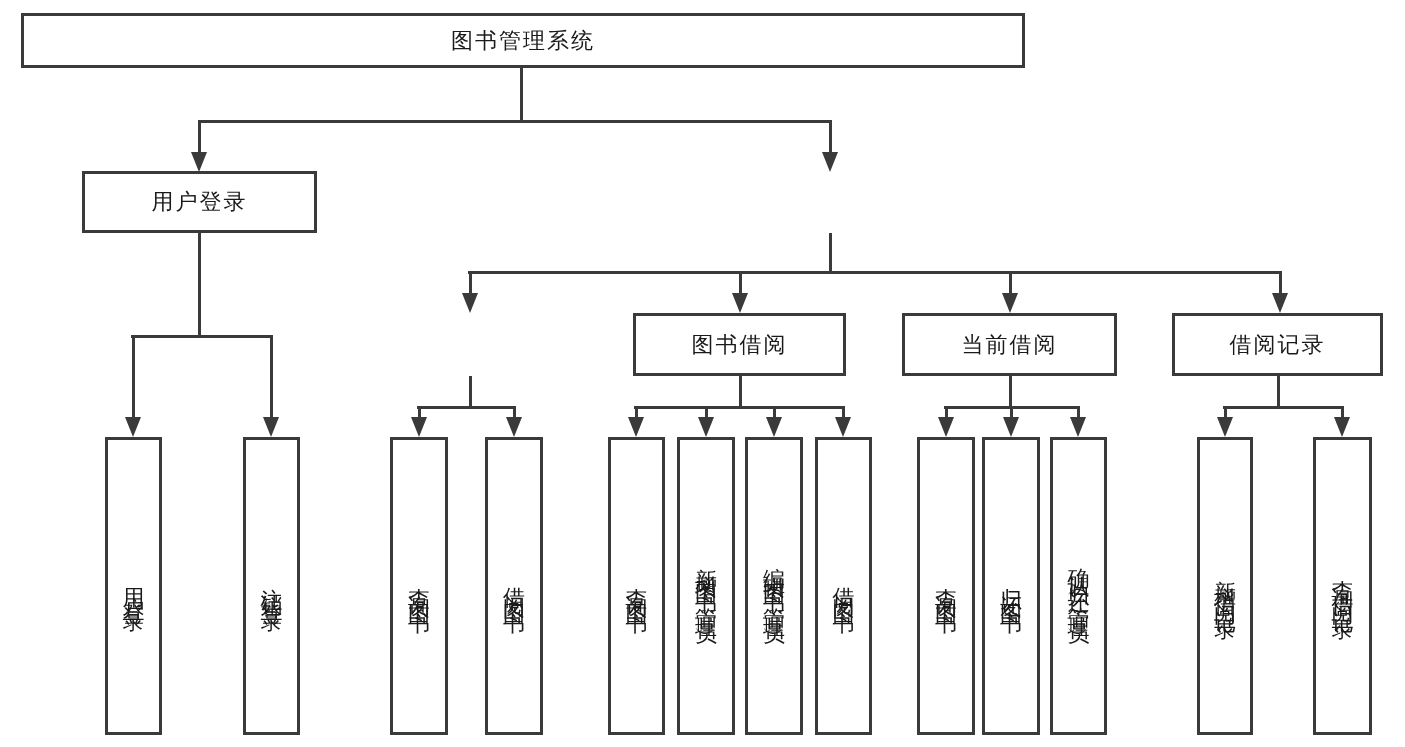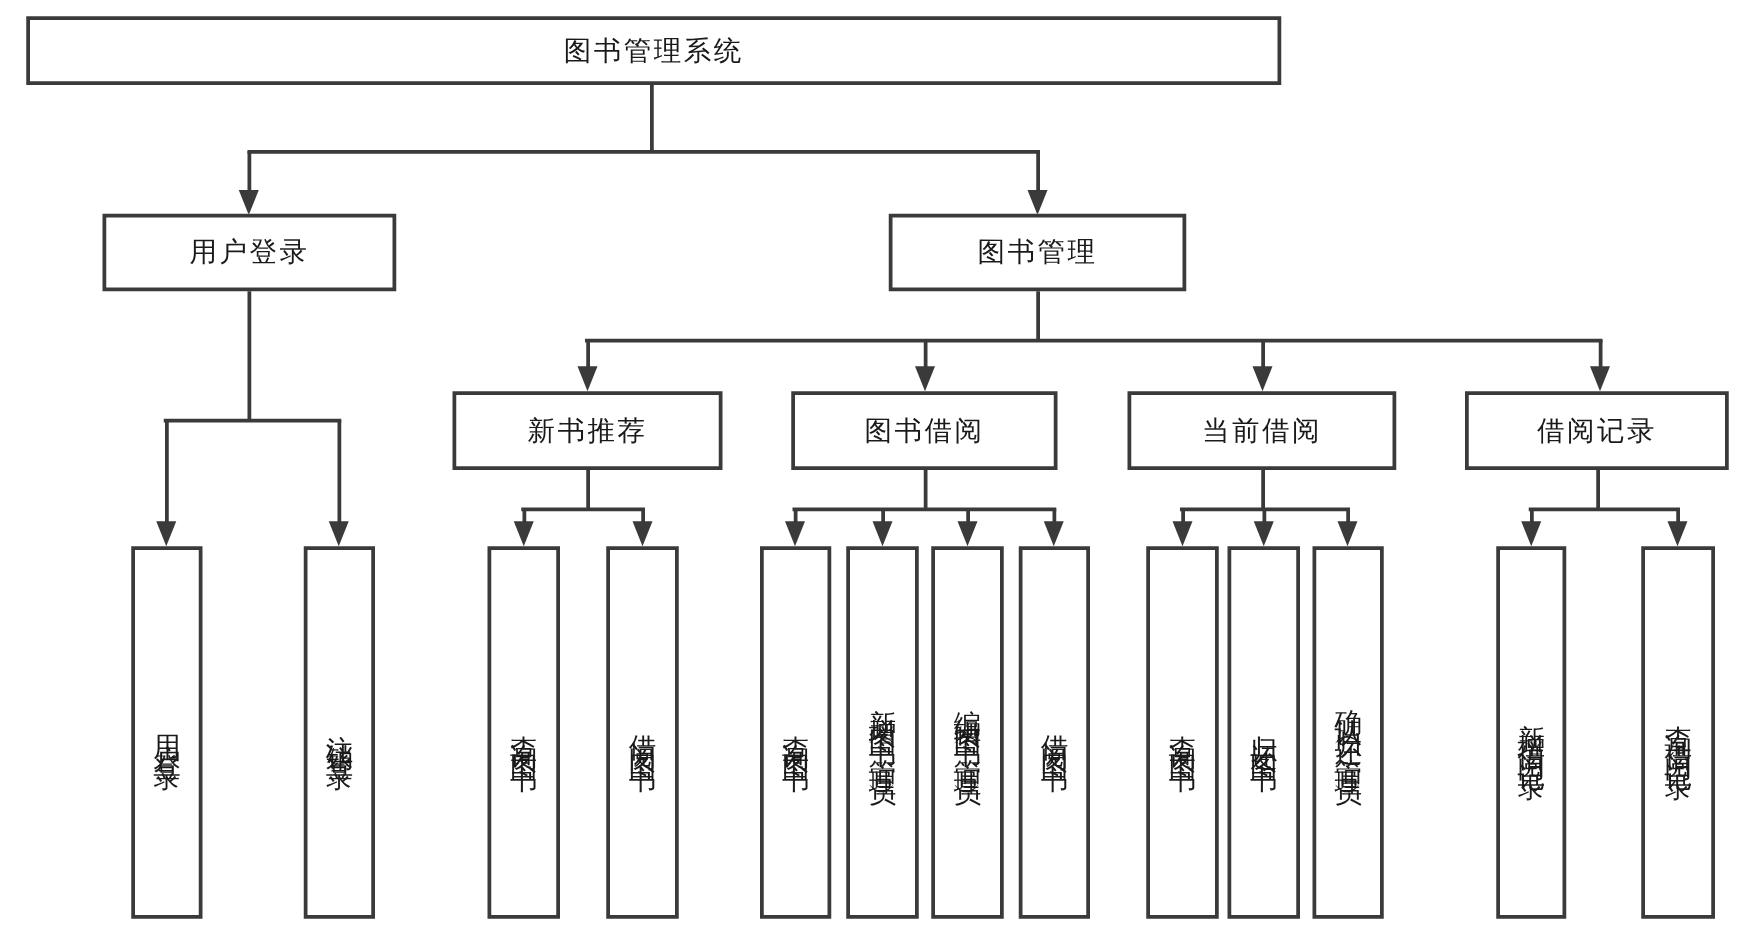--- a/index.html
+++ b/index.html
@@ -57,41 +57,39 @@
   <div class="box" style="left:21px;top:13px;width:1004px;height:55px;">图书管理系统</div>
 
   <div class="vline" style="left:520px;top:68px;height:53px;"></div>
   <div class="hline" style="left:198px;top:120px;width:634px;"></div>
   <div class="vline" style="left:198px;top:121px;height:34px;"></div>
   <div class="vline" style="left:829px;top:121px;height:34px;"></div>
   <div class="arrow" style="left:191px;top:152px;"></div>
   <div class="arrow" style="left:822px;top:152px;"></div>
 
   <div class="box" style="left:82px;top:171px;width:235px;height:62px;">用户登录</div>
-  <div class="box" style="left:711px;top:171px;width:238px;height:62px;">图书管理</div>
 
   <div class="vline" style="left:198px;top:233px;height:103px;"></div>
   <div class="hline" style="left:131px;top:335px;width:142px;"></div>
   <div class="vline" style="left:132px;top:336px;height:84px;"></div>
   <div class="vline" style="left:270px;top:336px;height:84px;"></div>
   <div class="arrow" style="left:125px;top:417px;"></div>
   <div class="arrow" style="left:263px;top:417px;"></div>
 
   <div class="vline" style="left:829px;top:233px;height:39px;"></div>
   <div class="hline" style="left:468px;top:271px;width:814px;"></div>
   <div class="vline" style="left:469px;top:272px;height:24px;"></div>
   <div class="vline" style="left:739px;top:272px;height:24px;"></div>
   <div class="vline" style="left:1009px;top:272px;height:24px;"></div>
   <div class="vline" style="left:1279px;top:272px;height:24px;"></div>
   <div class="arrow" style="left:462px;top:293px;"></div>
   <div class="arrow" style="left:732px;top:293px;"></div>
   <div class="arrow" style="left:1002px;top:293px;"></div>
   <div class="arrow" style="left:1272px;top:293px;"></div>
 
-  <div class="box" style="left:362px;top:313px;width:216px;height:63px;">新书推荐</div>
   <div class="box" style="left:902px;top:313px;width:215px;height:63px;">当前借阅</div>
   <div class="box" style="left:633px;top:313px;width:213px;height:63px;">图书借阅</div>
   <div class="box" style="left:1172px;top:313px;width:211px;height:63px;">借阅记录</div>
 
   <div class="vline" style="left:469px;top:376px;height:31px;"></div>
   <div class="hline" style="left:417px;top:406px;width:99px;"></div>
   <div class="vline" style="left:418px;top:407px;height:13px;"></div>
   <div class="vline" style="left:513px;top:407px;height:13px;"></div>
   <div class="arrow" style="left:411px;top:417px;"></div>
   <div class="arrow" style="left:506px;top:417px;"></div>

